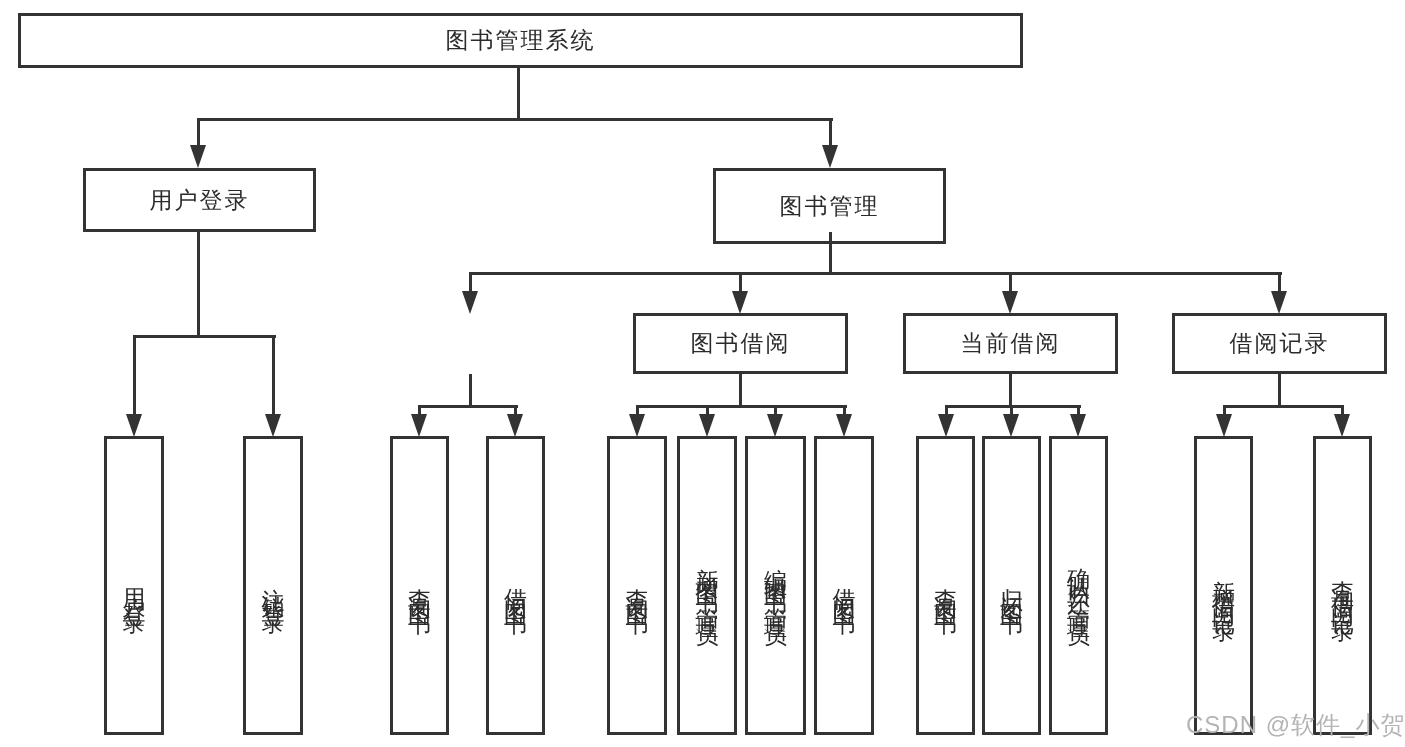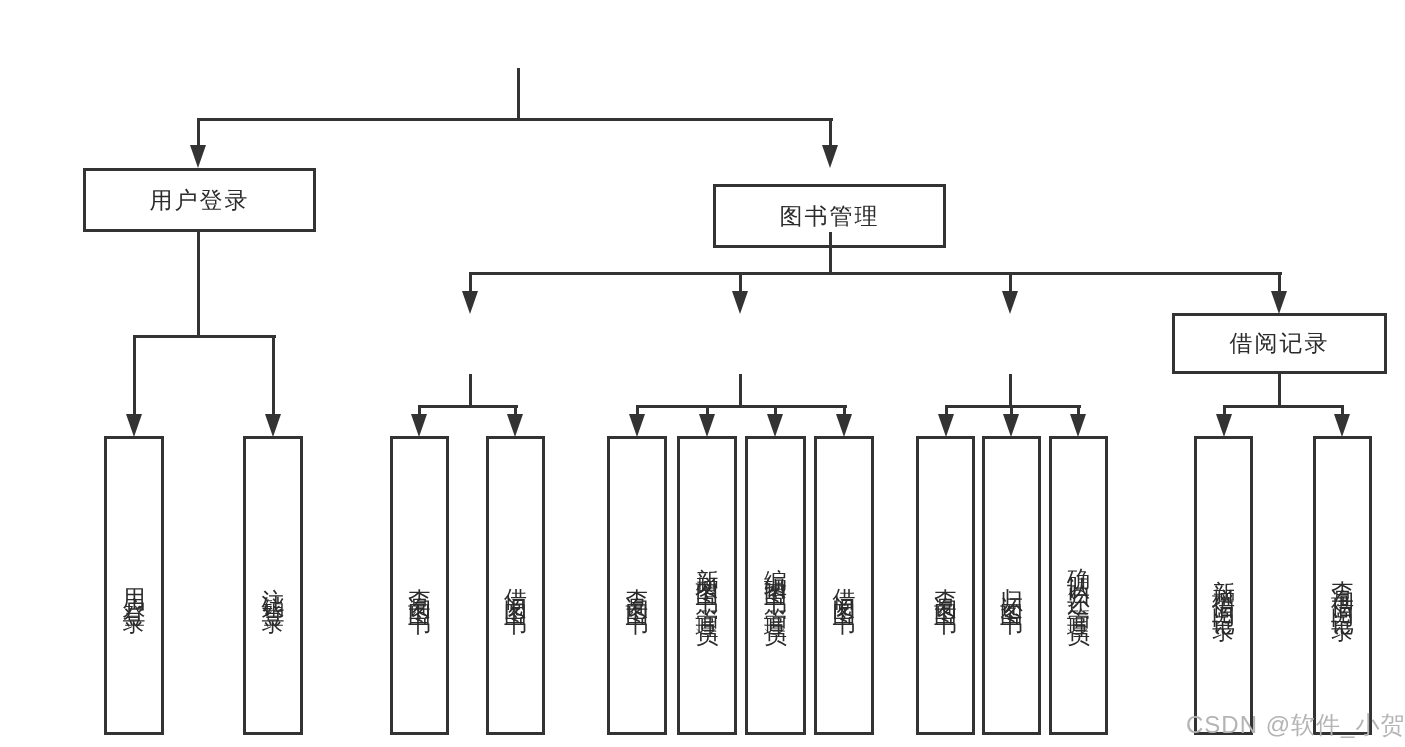--- a/index.html
+++ b/index.html
@@ -41,24 +41,27 @@
     position:absolute; left:1186px; top:709px;
     font-size:24px; color:var(--wm, #b4b4b4);
     letter-spacing:1px; z-index:5; white-space:nowrap;
   }
 </style>
 </head>
 <body>
 
 <div id="canvas" style="--line: #333333; --text: #2b2b2b; --wm: #b4b4b4; --bg: #ffffff;">
 
+  <div class="box" style="left:18px; top:13px; width:1005px; height:55px;">图书管理系统</div>
 
   <div class="box" style="left:83px; top:168px; width:233px; height:64px;">用户登录</div>
-  <div class="box" style="left:713px; top:184px; width:233px; height:64px;">图书管理</div>
+  <div class="box" style="left:713px; top:168px; width:233px; height:76px;">图书管理</div>
 
+  <div class="box" style="left:633px; top:313px; width:215px; height:61px;">图书借阅</div>
+  <div class="box" style="left:903px; top:313px; width:215px; height:61px;">当前借阅</div>
   <div class="box" style="left:1172px; top:313px; width:215px; height:61px;">借阅记录</div>
 
   <div class="vbox" style="left:104px; width:60px;">
     <span class="vtext">用户登录</span>
   </div>
   <div class="vbox" style="left:243px; width:60px;">
     <span class="vtext">注销登录</span>
   </div>
 
   <div class="vbox" style="left:390px; width:59px;">

